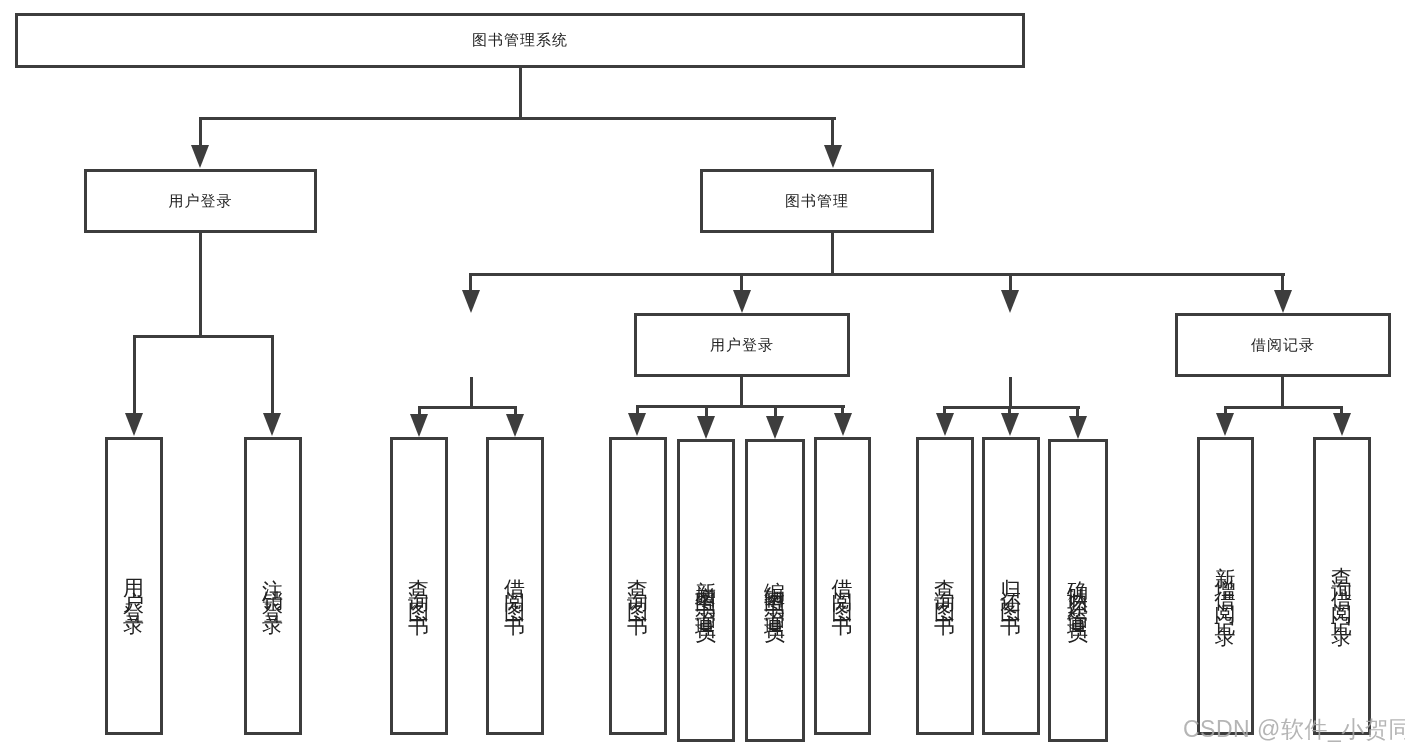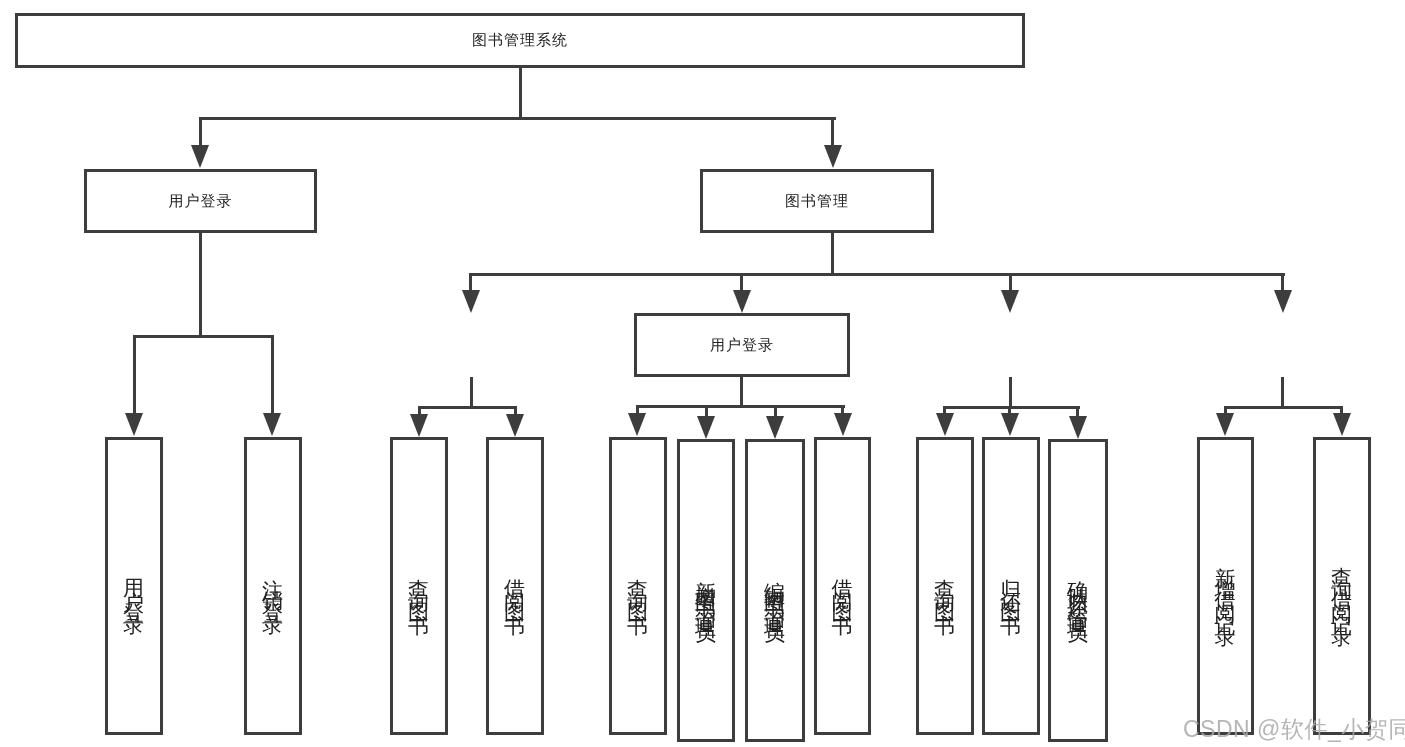--- a/index.html
+++ b/index.html
@@ -53,20 +53,23 @@
   <div class="ah" style="left:462px;top:290px"></div>
   <div class="vline" style="left:740px;top:273px;height:19px"></div>
   <div class="ah" style="left:733px;top:290px"></div>
   <div class="vline" style="left:1009px;top:273px;height:19px"></div>
   <div class="ah" style="left:1001px;top:290px"></div>
   <div class="vline" style="left:1281px;top:273px;height:19px"></div>
   <div class="ah" style="left:1274px;top:290px"></div>
 
   <div class="box hbox" style="left:634px;top:313px;width:216px;height:64px">
     <span class="lbl">用户登录</span>
+  </div>
+  <div class="box hbox" style="left:1175px;top:313px;width:216px;height:64px">
+    <span class="lbl">借阅记录</span>
   </div>
 
   <div class="vline" style="left:470px;top:377px;height:31px"></div>
   <div class="hline" style="left:418px;top:406px;width:99px"></div>
   <div class="vline" style="left:418px;top:406px;height:10px"></div>
   <div class="ah" style="left:410px;top:414px"></div>
   <div class="vline" style="left:514px;top:406px;height:10px"></div>
   <div class="ah" style="left:506px;top:414px"></div>
 
   <div class="vline" style="left:740px;top:377px;height:30px"></div>

